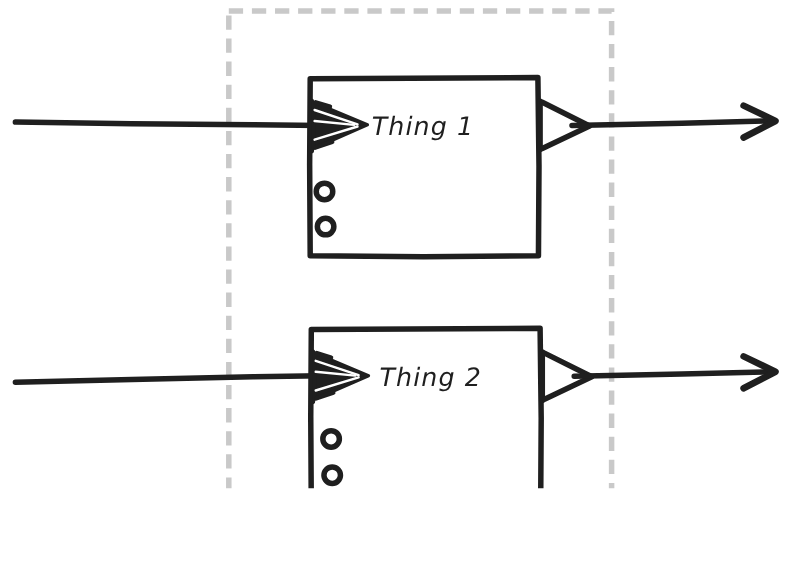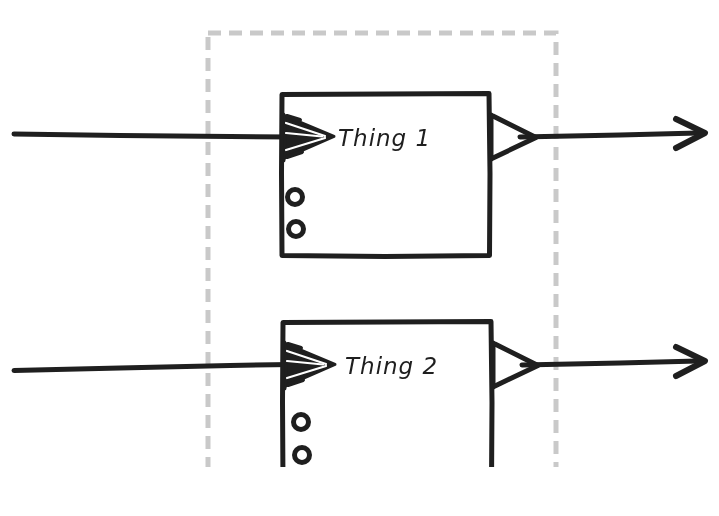--- a/index.html
+++ b/index.html
@@ -9,21 +9,20 @@
   }
   body {
     font-family: "DejaVu Sans", sans-serif;
   }
   #diagram-root {
     position: relative;
     width: 719px;
     height: 444px;
     background: #ffffff;
     overflow: hidden;
-    margin-top: 23px;
   }
   svg.canvas {
     display: block;
     width: 719px;
     height: 516px;
   }
   .box-label {
     font-family: "DejaVu Sans", sans-serif;
     font-size: 23px;
     font-style: italic;

